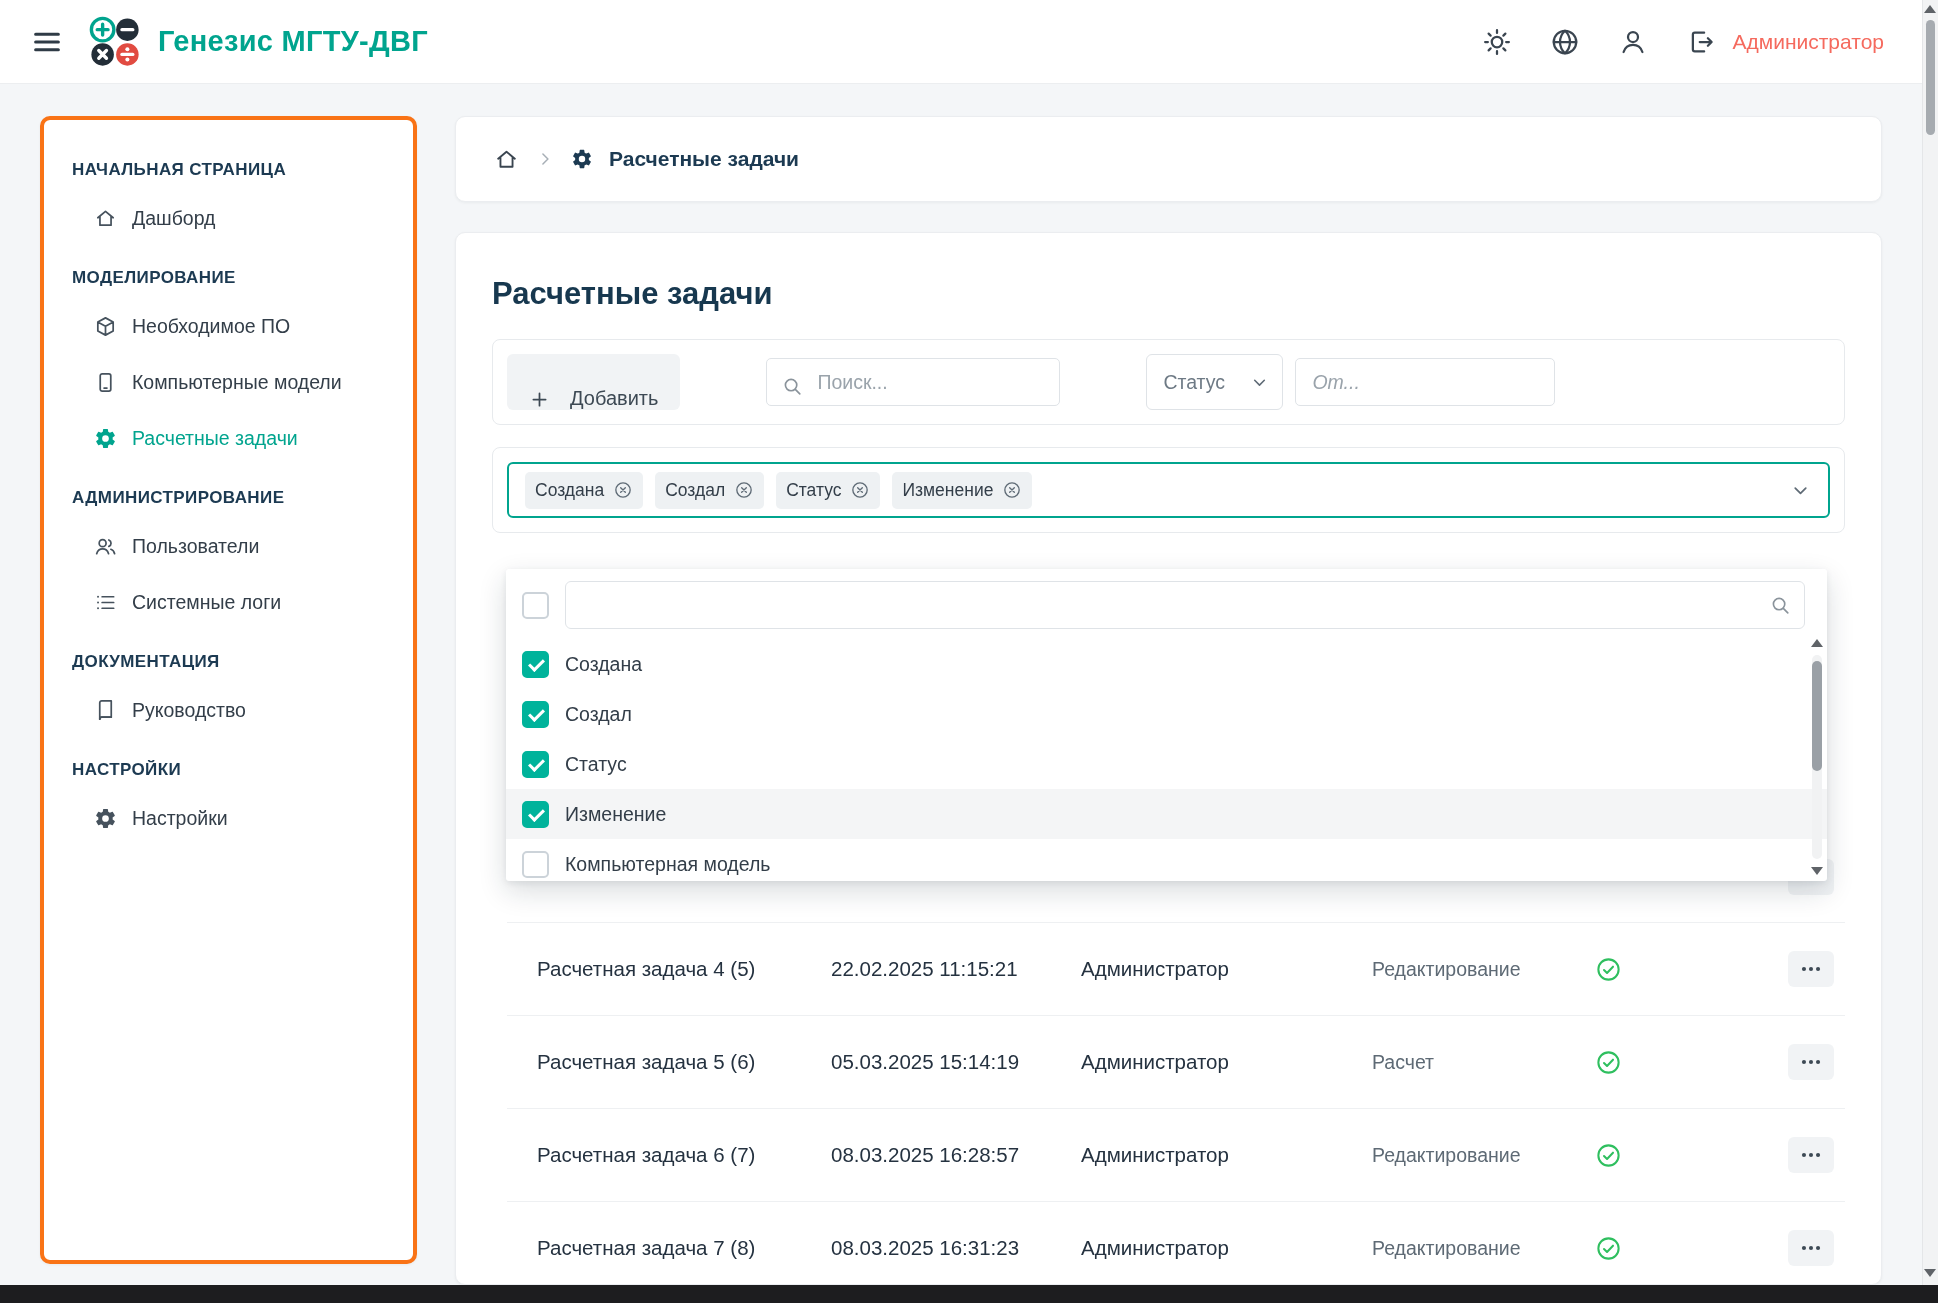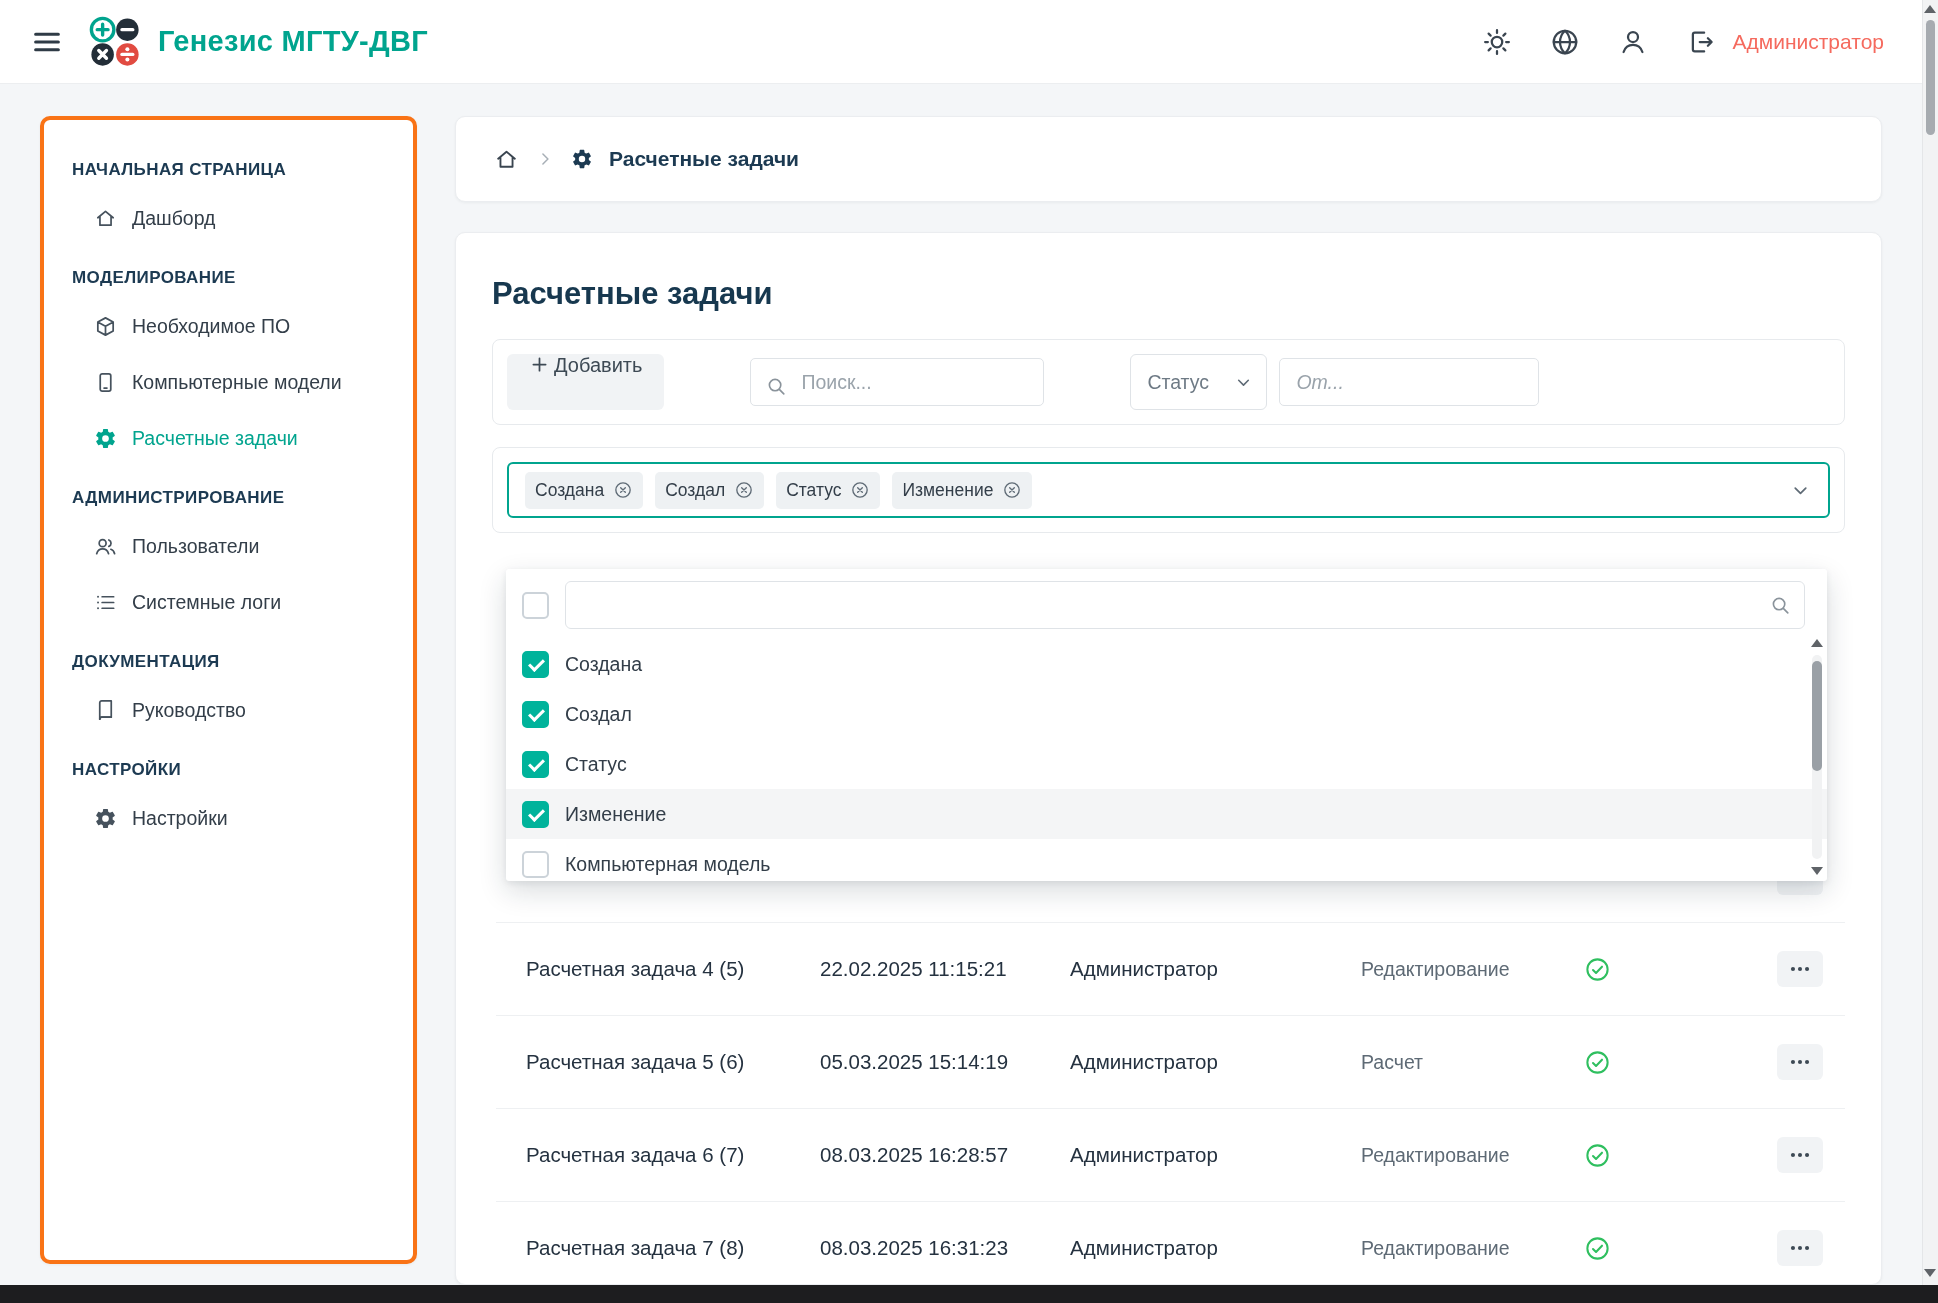--- a/index.html
+++ b/index.html
@@ -33,21 +33,21 @@
   .bc-icon.gear{width:22px;height:22px;color:#1c3a52;}
   .bc-text{font-size:21px;font-weight:bold;color:#1c3a52;}
 
   
   .main-card{position:absolute;left:455px;top:232px;width:1427px;height:1053px;background:#fff;border:1px solid #ebedf0;
     border-radius:10px;box-shadow:0 1px 3px rgba(16,30,40,.05);box-sizing:border-box;padding:0 36px;}
   .page-title{margin:0;padding-top:42px;font-size:31px;font-weight:bold;color:#17384f;line-height:38px;}
 
   .toolbar-box{margin-top:26px;border:1px solid #e7eaed;border-radius:8px;padding:14px;height:86px;
     display:flex;align-items:center;box-sizing:border-box;}
-  .btn-add{height:56px;padding:0 22px;background:#f1f3f5;border-radius:6px;display:flex;align-items:flex-start;gap:4px;
+  .btn-add{height:56px;padding:0 22px;background:#f1f3f5;border-radius:6px;display:flex;align-items:flex-end;gap:20px;
     font-size:20px;color:#3d4954;cursor:pointer;box-sizing:border-box;}
   .btn-plus{width:21px;height:21px;display:flex;color:#3d4954;}
   .sp1{width:86px;} .sp2{width:86px;} .sp3{width:12px;}
   .tb-input{height:48px;border:1px solid #dfe3e7;border-radius:5px;font-size:19.5px;color:#2a3642;box-sizing:border-box;
     outline:none;background:#fff;font-family:inherit;}
   .tb-input::placeholder{color:#9aa3ab;}
   .search-wrap{position:relative;width:294px;}
   .search-wrap input{width:100%;padding:0 14px 0 50px;}
   .search-ic{position:absolute;left:15px;top:17px;width:22px;height:22px;color:#8a939b;display:flex;}
   .status-select{width:137px;height:56px;border:1px solid #dfe3e7;border-radius:6px;display:flex;align-items:center;
@@ -84,21 +84,21 @@
   .dd-scrollbar{position:absolute;right:2px;top:70px;bottom:6px;width:16px;}
   .dd-sb-track{position:absolute;left:3px;top:16px;bottom:16px;width:10px;background:#f1f2f3;border-radius:5px;}
   .dd-sb-thumb{position:absolute;left:3px;top:22px;width:10px;height:110px;background:#9aa0a6;border-radius:5px;}
   .tri{position:absolute;width:0;height:0;}
   .tri-up{border-left:6px solid transparent;border-right:6px solid transparent;border-bottom:8px solid #5f6368;}
   .tri-down{border-left:6px solid transparent;border-right:6px solid transparent;border-top:8px solid #5f6368;}
   .dd-scrollbar .tri-up{left:2px;top:0;}
   .dd-scrollbar .tri-down{left:2px;bottom:0;}
 
   
-  .table-area{position:absolute;left:40px;right:36px;top:598px;z-index:10;}
+  .table-area{position:absolute;left:51px;right:36px;top:598px;z-index:10;}
   .trow{display:grid;grid-template-columns:294px 250px 291px 223px 193px 1fr;align-items:center;height:93px;
     padding-left:30px;border-bottom:1px solid #eef0f2;box-sizing:border-box;}
   .trow.partial{height:92px;}
   .cell{font-size:20.5px;color:#253240;}
   .cell.status{font-size:19.5px;color:#5e6a75;}
   .cell.check{width:27px;height:27px;color:var(--success);display:flex;}
   .cell-actions{display:flex;justify-content:flex-end;padding-right:22px;}
   .dots-btn{width:46px;height:36px;background:#f1f3f5;border-radius:6px;display:flex;align-items:center;
     justify-content:center;color:#3d4954;cursor:pointer;}
   .dots-btn svg{width:26px;height:26px;}

